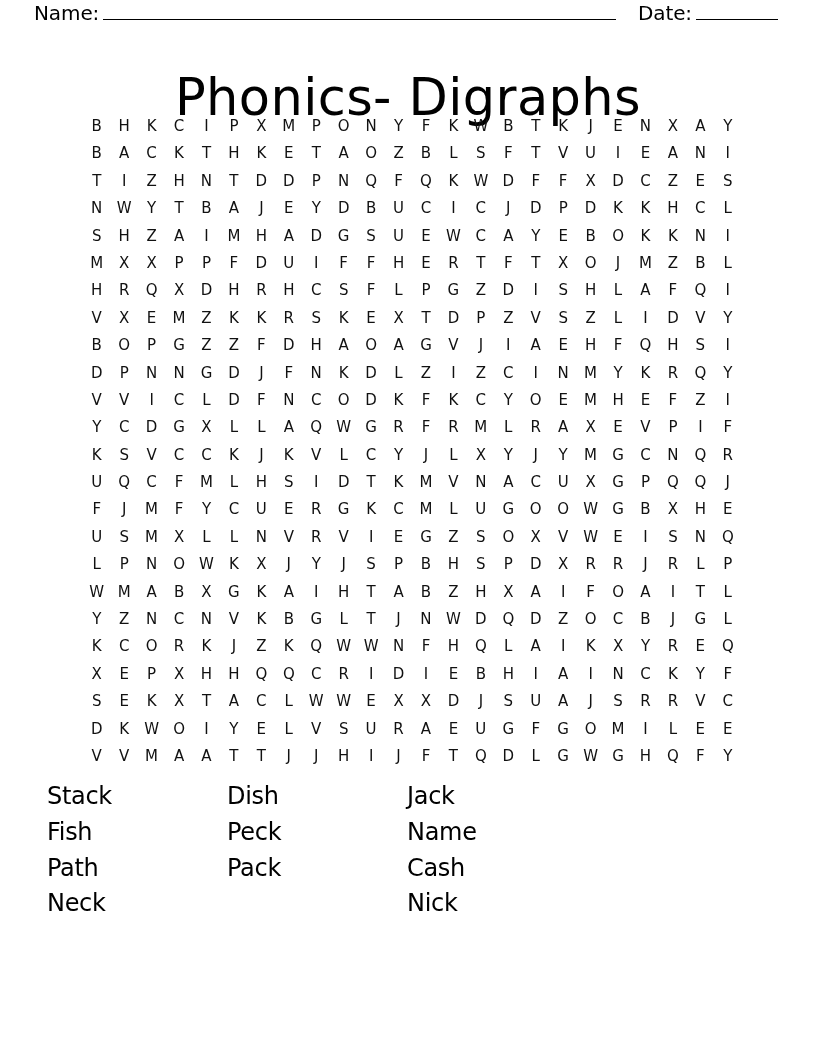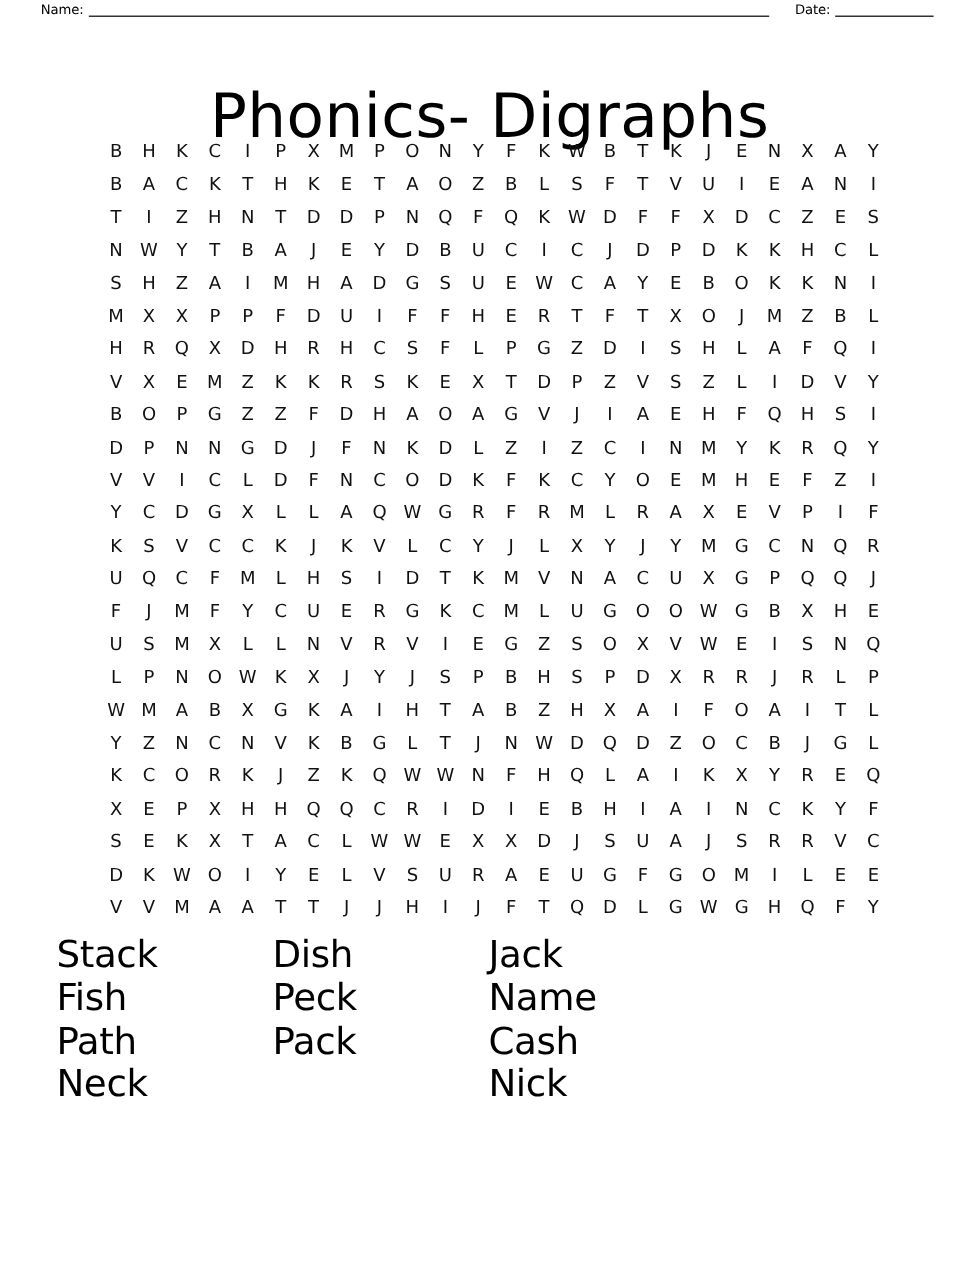--- a/index.html
+++ b/index.html
@@ -18,24 +18,24 @@
   }
 
   
   .header-row {
     position: absolute;
     top: 0px;
     left: 0px;
     width: 816px;
     height: 26px;
     display: flex;
-    align-items: flex-start;
+    align-items: center;
     padding: 0 38px 0 34px;
     box-sizing: border-box;
-    font-size: 11px;
+    font-size: 20px;
     letter-spacing: -0.1px;
   }
   .hdr-label {
     white-space: nowrap;
     line-height: 18px;
   }
   .hdr-rule {
     border-bottom: 1.4px solid #000;
     height: 13px;
     margin: 0 0 1px 4px;
@@ -89,21 +89,21 @@
     left: 47px;
     width: 700px;
     display: flex;
     gap: 0;
   }
   .word-col {
     width: 180px;
     flex: 0 0 180px;
   }
   .word-item {
-    font-size: 31px;
+    font-size: 24px;
     line-height: 35.8px;
     font-family: "DejaVu Sans", "Liberation Sans", sans-serif;
     font-weight: 400;
     letter-spacing: -0.3px;
     white-space: nowrap;
   }
 </style>
 </head>
 <body>
 

